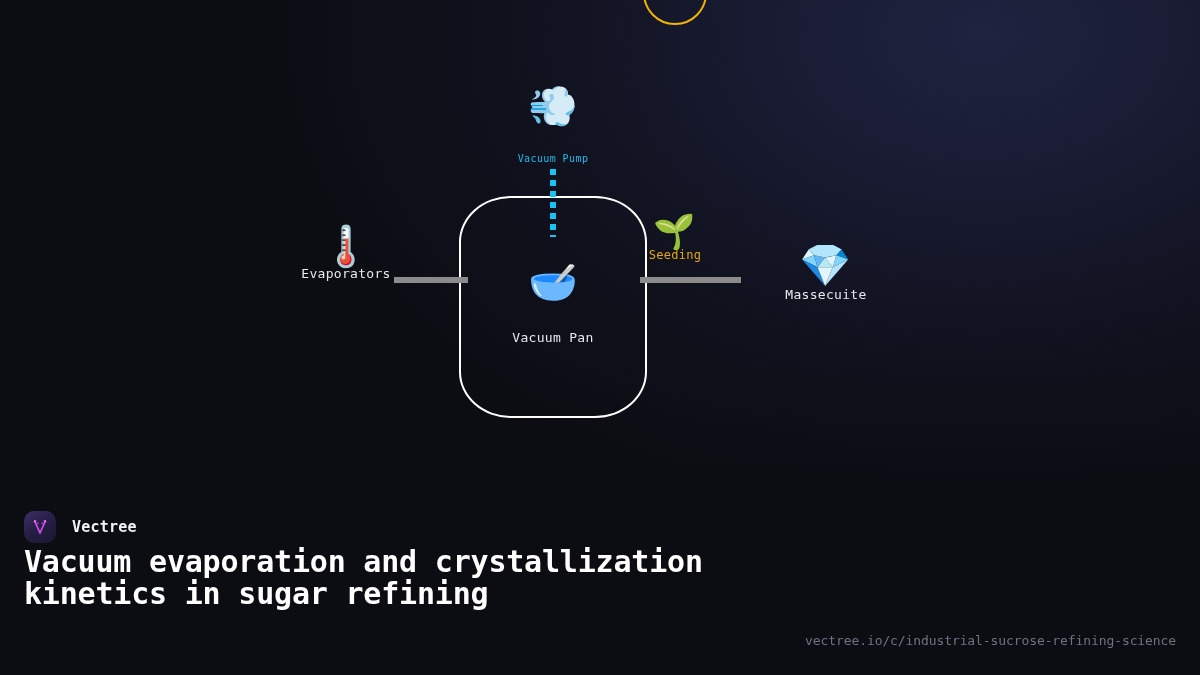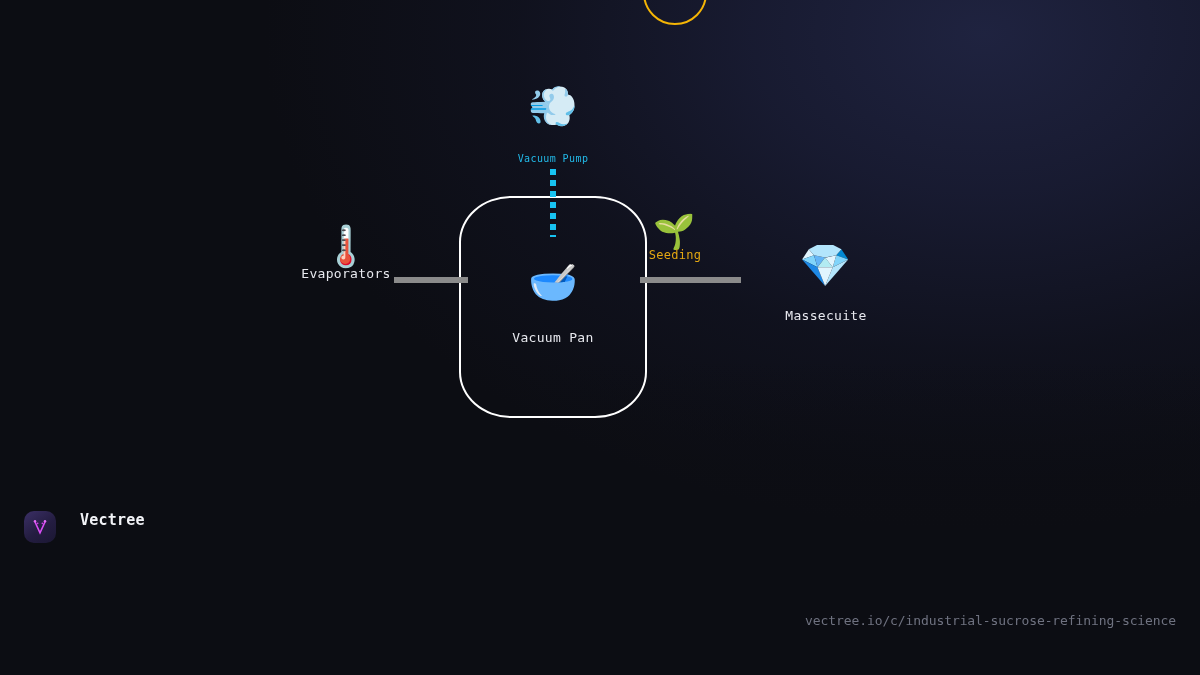--- a/index.html
+++ b/index.html
@@ -88,21 +88,21 @@
   #node-evaporators .node-label {
     font-size: 13px;
     color: #e7e8ee;
     letter-spacing: 0.3px;
   }
 
   
   #node-massecuite { left: 726px; top: 245px; width: 200px; }
   #node-massecuite .node-icon { font-size: 42px; }
   #node-massecuite .node-label {
-    margin-top: 21px;
+    margin-top: 0;
     font-size: 13px;
     color: #e7e8ee;
     letter-spacing: 0.3px;
   }
 
   
   #node-vacuum-pan { left: 453px; top: 262px; width: 200px; }
   #node-vacuum-pan .node-icon { font-size: 40px; }
   #node-vacuum-pan .node-label {
     margin-top: 28px;
@@ -153,22 +153,22 @@
   }
 
   
   .footer { position: absolute; left: 0; top: 494px; width: 1200px; height: 181px; }
 
   .brand {
     position: absolute;
     left: 24px;
     top: 17px;
     display: flex;
-    align-items: flex-start;
-    gap: 24px;
+    align-items: center;
+    gap: 16px;
   }
   .brand-mark {
     width: 32px;
     height: 32px;
     border-radius: 10px;
     background: linear-gradient(145deg, #3b2f66 0%, #241d41 55%, #1b1733 100%);
     display: flex;
     align-items: center;
     justify-content: center;
     box-sizing: border-box;
@@ -191,21 +191,21 @@
     font-size: 30px;
     font-weight: bold;
     line-height: 32px;
     color: #ffffff;
     letter-spacing: -0.2px;
   }
 
   .url {
     position: absolute;
     right: 24px;
-    top: 119px;
+    top: 139px;
     font-family: "DejaVu Sans Mono", "Liberation Mono", monospace;
     font-size: 13px;
     color: #6f7280;
     letter-spacing: -0.1px;
   }
 </style>
 </head>
 <body>
 
 <div id="stage">
@@ -261,18 +261,19 @@
           </g>
           <circle cx="6" cy="5.2" r="1.5" fill="#e46bf7"></circle>
           <circle cx="18" cy="5.2" r="1.5" fill="#e46bf7"></circle>
           <circle cx="9.1" cy="7.6" r="1.1" fill="#c83de0"></circle>
           <circle cx="14.9" cy="7.6" r="1.1" fill="#c83de0"></circle>
         </svg>
       </div>
       <div class="brand-name">Vectree</div>
     </div>
 
+    <h1 class="headline">Vacuum evaporation and crystallization kinetics in sugar refining</h1>
 
     <div class="url">vectree.io/c/industrial-sucrose-refining-science</div>
 
   </div>
 
 </div>
 
 </body></html>

